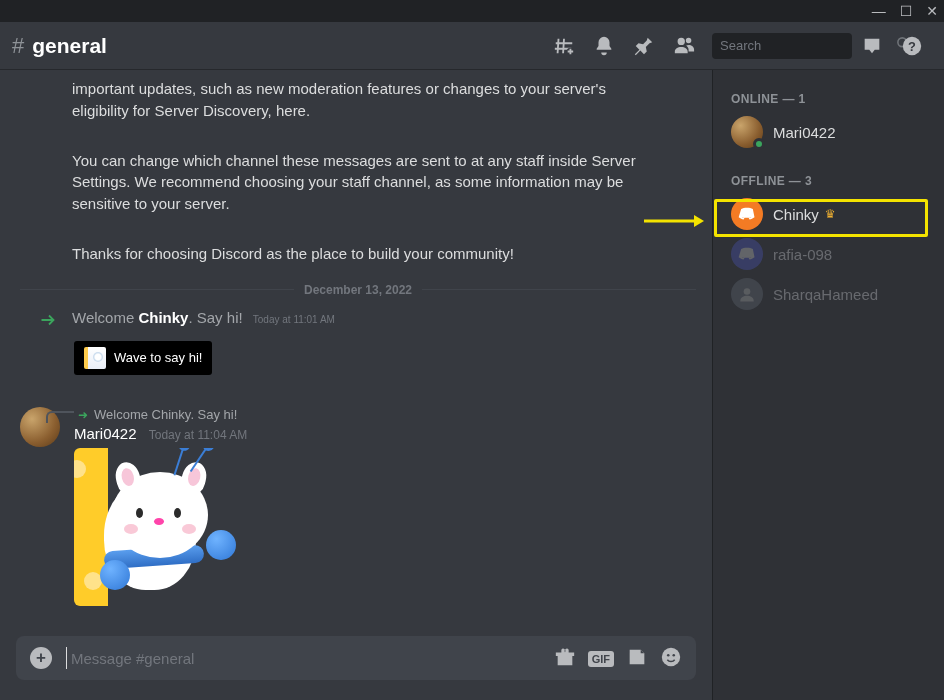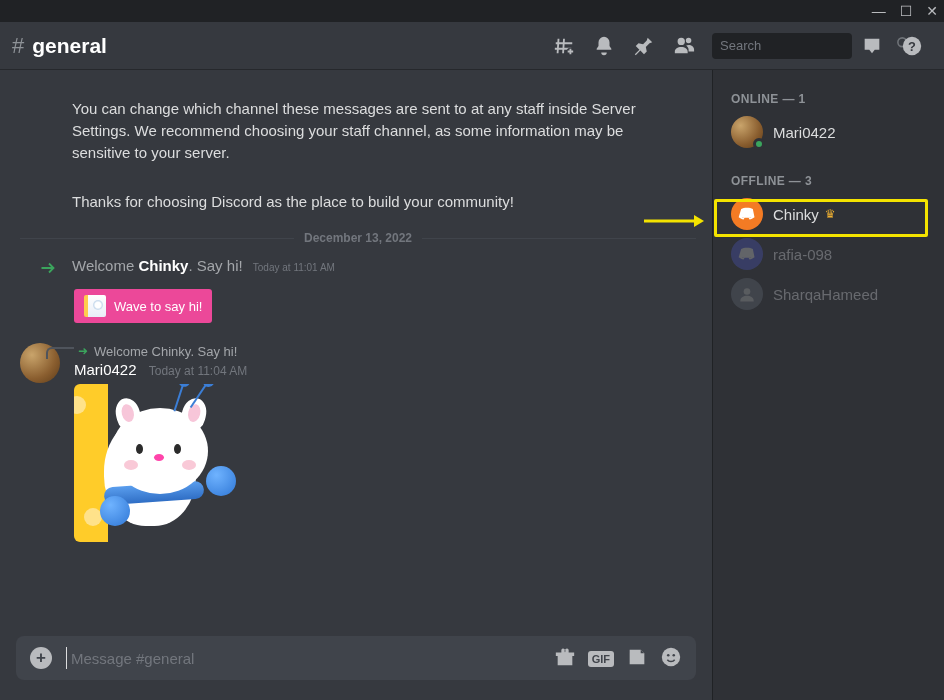--- a/index.html
+++ b/index.html
@@ -89,24 +89,24 @@
 
   .join-row {
     display: flex; align-items: flex-start; margin: 6px 0 0 0; padding: 2px 0 2px 20px;
   }
   .join-row .arrow { color: #3ba55d; margin-right: 14px; margin-top: 4px; }
   .join-row .txt { color: #a3a6aa; font-size: 15px; }
   .join-row .txt b { color: #fff; font-weight: 600; }
   .join-row .ts { color: #72767d; font-size: 10px; margin-left: 6px; }
   .wave-btn {
     display: inline-flex; align-items: center;
-    background: #ec4899; color: #fff;
+    background: #000000; color: #fff;
     font-size: 13px; font-weight: 500;
     padding: 6px 10px; border-radius: 3px;
-    margin: 8px 0 6px 54px;
+    margin: 8px 0 18px 54px;
   }
   .wave-btn .wico {
     width: 22px; height: 22px; margin-right: 8px;
     background: linear-gradient(#fff,#e9eef7);
     border-left: 4px solid #ffcc4d;
     border-radius: 2px;
     position: relative;
   }
   .wave-btn .wico::after {
     content: ""; position: absolute; left: 5px; top: 5px;
@@ -336,20 +336,21 @@
         <text x="12" y="17" text-anchor="middle" font-size="14" font-weight="900" fill="#36393f">?</text>
       </svg>
   </div>
 </div>
 
 <div class="content">
 
   <div class="chat">
     <div class="messages">
 
+      <div class="system-msg">important updates, such as new moderation features or changes to your server's eligibility for Server Discovery, here.</div>
       <div class="system-msg blank"></div>
       <div class="system-msg">You can change which channel these messages are sent to at any staff inside Server Settings. We recommend choosing your staff channel, as some information may be sensitive to your server.</div>
       <div class="system-msg blank"></div>
       <div class="system-msg">Thanks for choosing Discord as the place to build your community!</div>
 
       <div class="date-divider">
         <div class="line"></div>
         <div class="txt">December 13, 2022</div>
         <div class="line"></div>
       </div>

